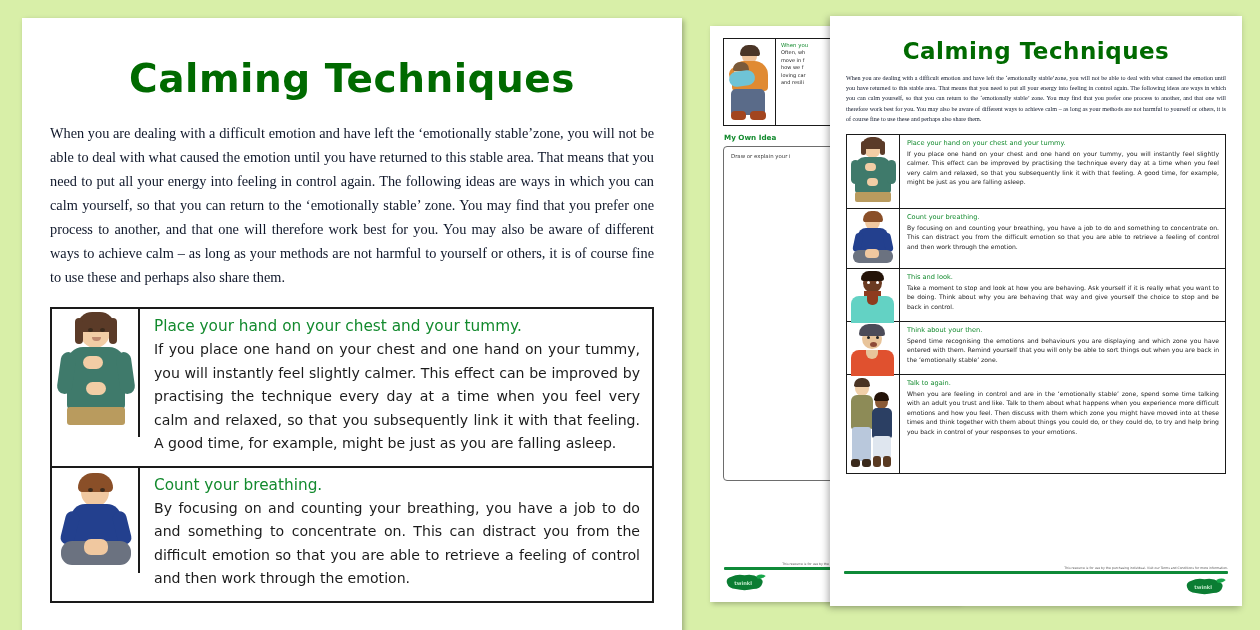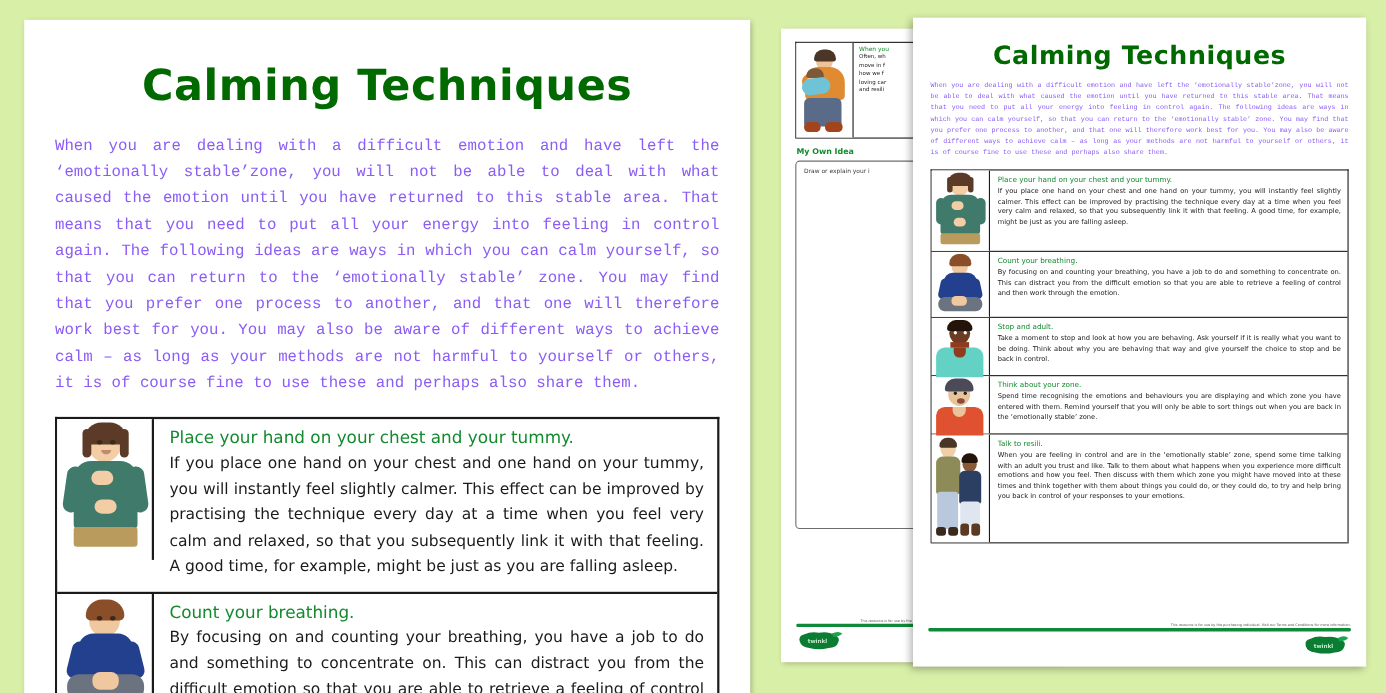--- a/index.html
+++ b/index.html
@@ -60,23 +60,23 @@
     color: #006A00;
     font-family: "DejaVu Sans", sans-serif;
     font-weight: bold;
     letter-spacing: .5px;
   }
   #page-main .doc-title { font-size: 39px; margin: 16px 0 20px 0; }
   #page-right .doc-title { font-size: 23px; margin: 8px 0 9px 0; }
 
   
   .intro {
-    color: #8b5cf6;
+    color: #0f172a;
     text-align: justify;
-    font-family: Liberation Mono, monospace;
+    font-family: Liberation Serif, serif;
   }
   #page-main .intro { font-size: 14.3px; line-height: 24px; margin-bottom: 18px; }
   #page-right .intro { font-size: 6.1px; line-height: 10.2px; margin-bottom: 10px; text-align: justify; }
 
   
   .tech-table {
     border: 2px solid #1a1a1a;
     border-bottom: none;
     width: 100%;
   }
@@ -296,39 +296,39 @@
           <i style="left:14px;top:2px;width:19px;height:20px;border-radius:50%;background:#6b3b22;"></i>
           <i style="left:12px;top:0px;width:23px;height:10px;border-radius:11px 11px 3px 3px;background:#241308;"></i>
           <i style="left:18px;top:10px;width:3px;height:3px;border-radius:50%;background:#fff;"></i>
           <i style="left:27px;top:10px;width:3px;height:3px;border-radius:50%;background:#fff;"></i>
           <i style="left:15px;top:20px;width:17px;height:7px;background:#8e3b1e;"></i>
           <i style="left:2px;top:25px;width:43px;height:27px;border-radius:8px 8px 0 0;background:#63d2c4;"></i>
           <i style="left:18px;top:25px;width:11px;height:9px;background:#8e3b1e;border-radius:0 0 5px 5px;"></i>
         </div>
       </div>
       <div class="tech-body">
-        <span class="tech-heading">Stop and adult.</span>
+        <span class="tech-heading">This and look.</span>
         <span class="tech-text">Take a moment to stop and look at how you are behaving. Ask yourself if it is really what you want to be doing. Think about why you are behaving that way and give yourself the choice to stop and be back in control.</span>
       </div>
     </div>
 
     <div class="tech-row">
       <div class="tech-pic" style="height:52px;">
         <div class="fig">
           <i style="left:13px;top:4px;width:20px;height:21px;border-radius:50%;background:#e8c49a;"></i>
           <i style="left:10px;top:0px;width:26px;height:12px;border-radius:13px 13px 3px 3px;background:#4b4b58;"></i>
           <i style="left:18px;top:12px;width:3px;height:3px;border-radius:50%;background:#222;"></i>
           <i style="left:27px;top:12px;width:3px;height:3px;border-radius:50%;background:#222;"></i>
           <i style="left:21px;top:18px;width:7px;height:5px;border-radius:50%;background:#8c4a38;"></i>
           <i style="left:2px;top:26px;width:43px;height:26px;border-radius:8px 8px 0 0;background:#e0512f;"></i>
           <i style="left:17px;top:26px;width:12px;height:9px;background:#e8c49a;border-radius:0 0 6px 6px;"></i>
         </div>
       </div>
       <div class="tech-body">
-        <span class="tech-heading">Think about your zone.</span>
+        <span class="tech-heading">Think about your then.</span>
         <span class="tech-text">Spend time recognising the emotions and behaviours you are displaying and which zone you have entered with them. Remind yourself that you will only be able to sort things out when you are back in the ‘emotionally stable’ zone.</span>
       </div>
     </div>
 
     <div class="tech-row">
       <div class="tech-pic" style="height:98px;">
         <div class="fig">
 
           <i style="left:6px;top:4px;width:14px;height:15px;border-radius:50%;background:#f0cfa8;"></i>
           <i style="left:5px;top:1px;width:16px;height:9px;border-radius:8px 8px 2px 2px;background:#4b3524;"></i>
@@ -339,21 +339,21 @@
 
           <i style="left:26px;top:18px;width:13px;height:14px;border-radius:50%;background:#8a5a36;"></i>
           <i style="left:25px;top:15px;width:15px;height:9px;border-radius:8px 8px 2px 2px;background:#241308;"></i>
           <i style="left:23px;top:31px;width:20px;height:30px;border-radius:5px 5px 2px 2px;background:#2b3f63;"></i>
           <i style="left:24px;top:59px;width:18px;height:22px;border-radius:3px;background:#dfe6ef;"></i>
           <i style="left:24px;top:79px;width:8px;height:11px;border-radius:3px;background:#5a3a22;"></i>
           <i style="left:34px;top:79px;width:8px;height:11px;border-radius:3px;background:#5a3a22;"></i>
         </div>
       </div>
       <div class="tech-body">
-        <span class="tech-heading">Talk to resili.</span>
+        <span class="tech-heading">Talk to again.</span>
         <span class="tech-text">When you are feeling in control and are in the ‘emotionally stable’ zone, spend some time talking with an adult you trust and like. Talk to them about what happens when you experience more difficult emotions and how you feel. Then discuss with them which zone you might have moved into at these times and think together with them about things you could do, or they could do, to try and help bring you back in control of your responses to your emotions.</span>
       </div>
     </div>
 
   </div>
 
   <div class="pg-footer">
     <div class="footer-microtext">This resource is for use by the purchasing individual. Visit our Terms and Conditions for more information.</div>
     <div class="footer-rule"></div>
     <div class="footer-logo" style="margin-left:auto;margin-right:0;">

